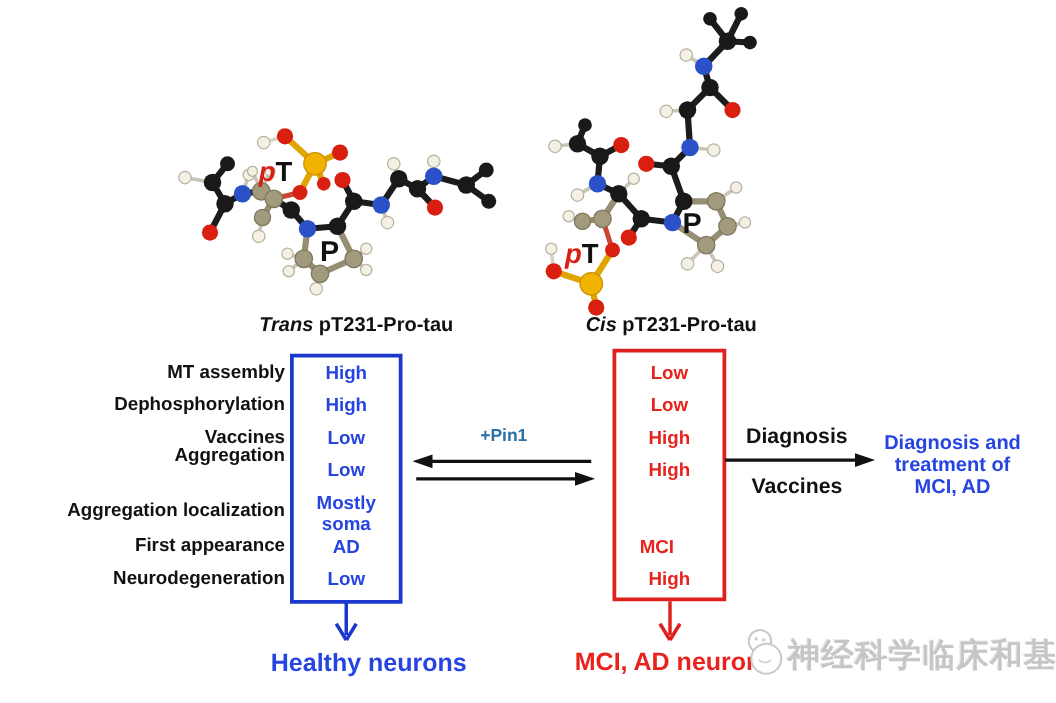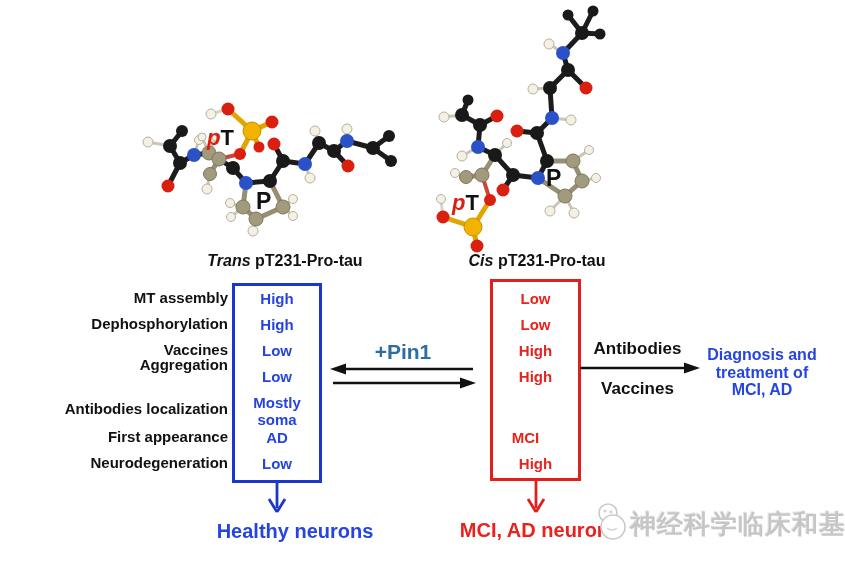--- a/index.html
+++ b/index.html
@@ -10,21 +10,21 @@
   .abs{position:absolute;}
   .caption{font-size:16px;font-weight:bold;text-align:center;color:var(--ink);}
   .caption .ital{font-style:italic;margin-top:40px;}
   .prop-label{font-size:15px;font-weight:bold;text-align:right;line-height:18px;color:var(--ink);white-space:nowrap;}
   .val{font-size:15px;font-weight:bold;text-align:center;line-height:17px;}
   .val.blue{color:var(--blue);}
   .val.red{color:var(--red);}
   .box{box-sizing:border-box;background:transparent;}
   .box.blue{border:3px solid var(--boxblue);}
   .box.red{border:3px solid var(--boxred);}
-  .pin{font-size:21px;font-weight:bold;text-align:center;white-space:nowrap;}
+  .pin{font-size:14px;font-weight:bold;text-align:center;white-space:nowrap;}
   .pin.plus{color:var(--plus);}
   .pin.minus{color:var(--minus);}
   .midlabel{font-size:17px;font-weight:bold;text-align:center;color:var(--ink);white-space:nowrap;}
   .outcome-note{font-size:16px;font-weight:bold;line-height:17.5px;text-align:center;color:var(--blue);}
   .endpoint{font-size:20px;font-weight:bold;text-align:center;white-space:nowrap;}
   .endpoint.blue{color:var(--blue);}
   .endpoint.red{color:var(--red);}
   .watermark-text{
     font-size:26px;font-weight:bold;color:var(--wm);letter-spacing:1px;white-space:nowrap;
     text-shadow:1px 1px 0 #ffffff,-1px -1px 0 #e9e9e9;
@@ -252,21 +252,21 @@
     <span class="ital">Trans</span><span> pT231-Pro-tau</span>
   </div>
   <div class="abs caption" style="left:437px;top:252px;width:200px;">
     <span class="ital">Cis</span><span> pT231-Pro-tau</span>
   </div>
 
   <div class="abs prop-label" style="left:20px;top:289px;width:208px;">MT assembly</div>
   <div class="abs prop-label" style="left:20px;top:315px;width:208px;">Dephosphorylation</div>
   <div class="abs prop-label" style="left:20px;top:341px;width:208px;">Vaccines</div>
   <div class="abs prop-label" style="left:20px;top:356px;width:208px;">Aggregation</div>
-  <div class="abs prop-label" style="left:20px;top:400px;width:208px;">Antibodies localization</div>
+  <div class="abs prop-label" style="left:20px;top:400px;width:208px;">Aggregation localization</div>
   <div class="abs prop-label" style="left:20px;top:428px;width:208px;">First appearance</div>
   <div class="abs prop-label" style="left:20px;top:454px;width:208px;">Neurodegeneration</div>
 
   <div class="abs box blue" style="left:232px;top:283px;width:90px;height:200px;"></div>
   <div class="abs val blue" style="left:232px;top:290px;width:90px;">High</div>
   <div class="abs val blue" style="left:232px;top:316px;width:90px;">High</div>
   <div class="abs val blue" style="left:232px;top:342px;width:90px;">Low</div>
   <div class="abs val blue" style="left:232px;top:368px;width:90px;">Low</div>
   <div class="abs val blue" style="left:238px;top:394px;width:78px;">Mostly soma</div>
   <div class="abs val blue" style="left:232px;top:429px;width:90px;">AD</div>
@@ -281,21 +281,21 @@
   <div class="abs val red" style="left:490px;top:455px;width:91px;">High</div>
 
   <div class="abs pin plus" style="left:353px;top:340px;width:100px;">+Pin1</div>
   <svg class="abs" style="left:325px;top:358px;" width="160" height="32" viewBox="325 358 160 32">
     <line x1="344" y1="369" x2="473" y2="369" stroke="#111" stroke-width="2.6"></line>
     <polygon points="330,369 346,363.5 346,374.5" fill="#111"></polygon>
     <line x1="333" y1="383" x2="462" y2="383" stroke="#111" stroke-width="2.6"></line>
     <polygon points="476,383 460,377.5 460,388.5" fill="#111"></polygon>
   </svg>
 
-  <div class="abs midlabel" style="left:575px;top:339px;width:125px;">Antibodies</div>
+  <div class="abs midlabel" style="left:575px;top:339px;width:125px;">Diagnosis</div>
   <svg class="abs" style="left:575px;top:358px;" width="130" height="20" viewBox="575 358 130 20">
     <line x1="580" y1="368" x2="686" y2="368" stroke="#111" stroke-width="2.6"></line>
     <polygon points="700,368 684,362.5 684,373.5" fill="#111"></polygon>
   </svg>
   <div class="abs outcome-note" style="left:698px;top:346px;width:128px;">Diagnosis and treatment of MCI, AD</div>
 
   <div class="abs midlabel" style="left:575px;top:379px;width:125px;">Vaccines</div>
 
   <svg class="abs" style="left:260px;top:480px;" width="34" height="38" viewBox="260 480 34 38">
     <line x1="277" y1="481" x2="277" y2="508" stroke="var(--boxblue)" stroke-width="2.8"></line>

